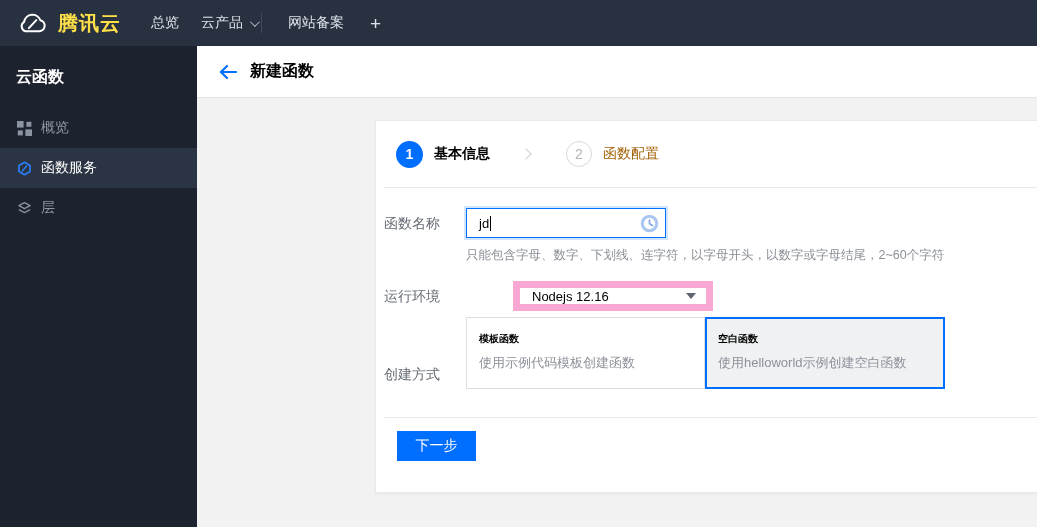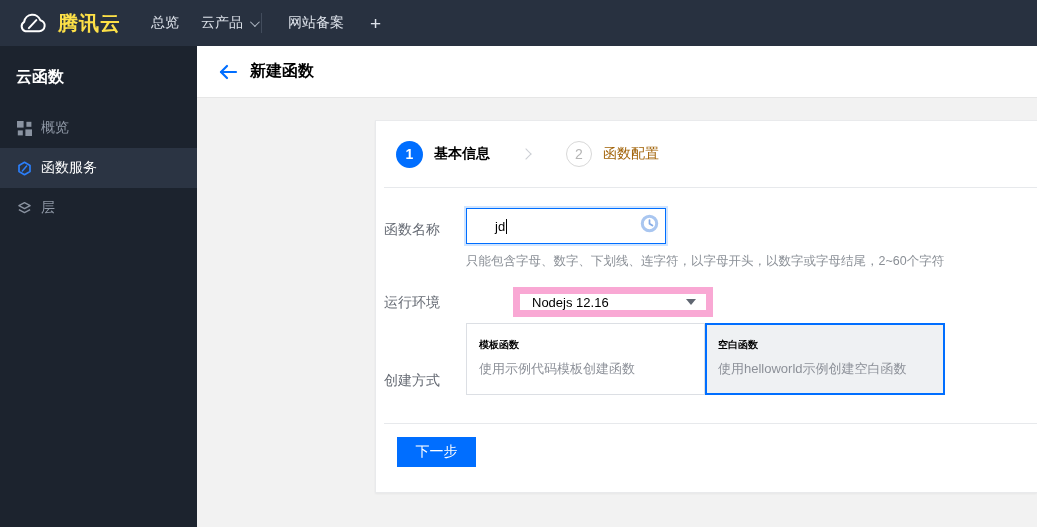--- a/index.html
+++ b/index.html
@@ -44,21 +44,21 @@
   .step-label-idle { margin-left:11px; font-size:14px; color:#a16207; }
 
   .divider { height:1px; background:#e7e9ec; margin-left:8px; }
   .divider1 { margin-top:20px; }
   .divider2 { margin-top:28px; }
 
   
   .form { margin-top:20px; }
   .form-row { display:flex;align-items:flex-end; }
   .form-label { width:82px; margin-left:8px; font-size:14px; color:#666b74; line-height:30px; flex:none; }
-  .name-input { position:relative; width:200px; height:36px; background:#fff; border:1px solid #006eff; box-shadow:0 0 0 2px rgba(0,110,255,0.18); padding:0 30px 0 28px; font-size:13px; color:#000; display:flex; align-items:center; cursor:text; }
+  .name-input { position:relative; width:200px; height:30px; background:#fff; border:1px solid #006eff; box-shadow:0 0 0 2px rgba(0,110,255,0.18); padding:0 30px 0 12px; font-size:13px; color:#000; display:flex; align-items:center; cursor:text; }
   .caret-bar { display:inline-block; width:1px; height:15px; background:#000; margin-left:1px; }
   .pending-icon { position:absolute; right:6px; top:5px; width:19px; height:19px; }
   .hint { margin:9px 0 0 90px; font-size:12.5px; color:#8a8f96; }
   .row-runtime { margin-top:17px;gap:47px; }
   .select { width:200px; height:30px; border:7px solid #f9a8d4; background:#fff; display:flex; align-items:center; justify-content:space-between; padding:0 10px 0 12px; font-size:13px; color:#000; cursor:pointer; }
   .select-caret { width:0; height:0; border-left:5px solid transparent; border-right:5px solid transparent; border-top:6px solid #5f6671; }
   .row-method { margin-top:6px; }
   .opt-cards { display:flex; }
   .opt-card { width:239px; height:72px; border:1px solid #dcdfe4; background:#fff; padding:14px 12px 0 12px; cursor:pointer; }
   .opt-card.selected { width:240px; border:2px solid #006eff; background:#eff1f3; padding:13px 11px 0 11px; }

